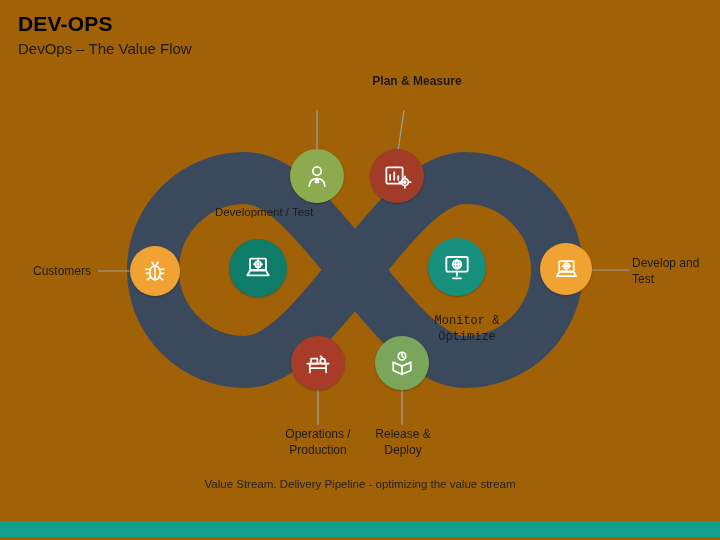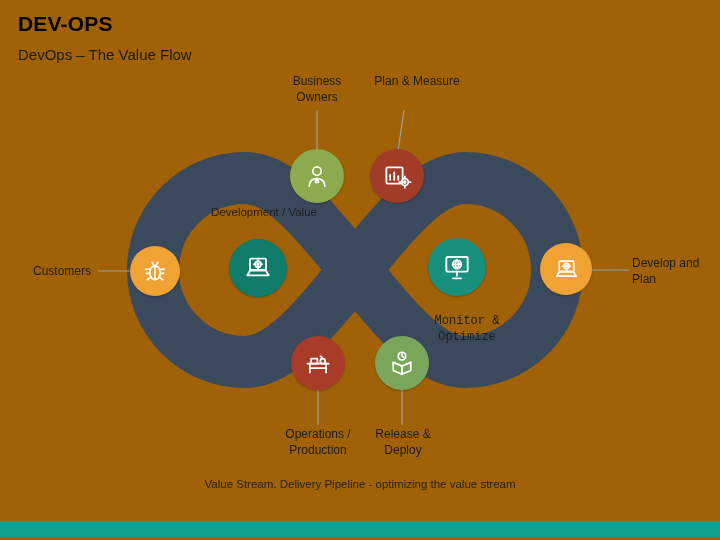--- a/index.html
+++ b/index.html
@@ -10,21 +10,21 @@
     overflow:hidden;
     font-family:"Liberation Sans", sans-serif;
     margin:0 auto;
   }
   .title{
     position:absolute;left:18px;top:12px;
     font-size:21px;font-weight:bold;color:#000;
     letter-spacing:0.2px;
   }
   .subtitle{
-    position:absolute;left:18px;top:46px;
+    position:absolute;left:18px;top:40px;
     font-size:15px;color:#1a1a1a;font-weight:normal;
   }
   .diagram-svg{position:absolute;left:0;top:0;width:720px;height:540px;}
   .loop-path{fill:none;stroke-width:52px;}
   .connector{stroke-width:1.2px;}
   .node{
     position:absolute;border-radius:50%;
     display:flex;align-items:center;justify-content:center;
     box-shadow:0 1px 2px rgba(0,0,0,0.25);
   }
@@ -41,21 +41,21 @@
   .n-customers   {left:130px;top:246px;width:50px;height:50px;}
   .n-bizowners   {left:290px;top:149px;width:54px;height:54px;}
   .n-planmeasure {left:370px;top:149px;width:54px;height:54px;}
   .n-devtest     {left:229px;top:239px;width:58px;height:58px;}
   .n-monitor     {left:428px;top:238px;width:58px;height:58px;}
   .n-developtest {left:540px;top:243px;width:52px;height:52px;}
   .n-operations  {left:291px;top:336px;width:54px;height:54px;}
   .n-release     {left:375px;top:336px;width:54px;height:54px;}
   
   .l-bizowners   {left:272px;top:74px;width:90px;}
-  .l-planmeasure {left:372px;top:74px;width:90px;}
+  .l-planmeasure {left:372px;top:74px;width:90px;font-weight:bold;}
   .l-devtest     {left:189px;top:205px;width:150px;font-size:11.5px;}
   .l-customers   {left:26px;top:264px;width:72px;text-align:center;}
   .l-developtest {left:632px;top:256px;width:68px;text-align:left;}
   .l-monitor     {left:421px;top:314px;width:92px;font-family:Liberation Mono, monospace;}
   .l-operations  {left:261px;top:427px;width:114px;text-align:center;}
   .l-release     {left:358px;top:427px;width:90px;}
   .caption{
     position:absolute;left:0;top:478px;width:720px;
     text-align:center;font-size:11.5px;color:#222;
   }
@@ -91,21 +91,20 @@
   </div>
   <div class="label l-customers">Customers</div>
 
   <div class="node n-bizowners" style="background-color: rgb(140, 170, 78);">
     <svg class="icon" width="30" height="30" viewBox="0 0 24 24">
       <circle cx="12" cy="8" r="3.4"></circle>
       <path d="M5.8 20 C5.8 16 8.6 14 12 14 C15.4 14 18.2 16 18.2 20"></path>
       <path d="M12 14 l-1.3 3 h2.6 z"></path>
     </svg>
   </div>
-  <div class="label l-bizowners">Business Owners</div>
 
   <div class="node n-planmeasure" style="background-color: rgb(162, 59, 40);">
     <svg class="icon" width="30" height="30" viewBox="0 0 24 24">
       <rect x="3.5" y="5" width="13" height="13" rx="1"></rect>
       <path d="M6.5 15 V11 M9.8 15 V9 M13 15 V12"></path>
       <circle cx="18.3" cy="16.8" r="2.8"></circle>
       <circle cx="18.3" cy="16.8" r="0.8"></circle>
       <path d="M18.3 13.4 v-1.2 M18.3 21.4 v-1.2 M14.9 16.8 h-1.2 M22.9 16.8 h-1.2"></path>
     </svg>
   </div>
@@ -113,21 +112,21 @@
 
   <div class="node n-devtest" style="background-color: rgb(14, 124, 105);">
     <svg class="icon" width="32" height="32" viewBox="0 0 24 24">
       <rect x="6" y="5" width="12" height="8.5" rx="0.8"></rect>
       <path d="M4 17.5 H20 L18 14 H6 Z"></path>
       <circle cx="12" cy="9.2" r="2.2"></circle>
       <circle cx="12" cy="9.2" r="0.6"></circle>
       <path d="M12 6.2 v1 M12 11.2 v1 M9 9.2 h1 M14 9.2 h1"></path>
     </svg>
   </div>
-  <div class="label l-devtest">Development / Value</div>
+  <div class="label l-devtest">Development / Test</div>
 
   <div class="node n-monitor" style="background-color: rgb(23, 145, 126);">
     <svg class="icon" width="32" height="32" viewBox="0 0 24 24">
       <rect x="4" y="4.5" width="16" height="11" rx="1"></rect>
       <path d="M12 15.5 V18.5 M9 20.5 H15"></path>
       <circle cx="12" cy="10" r="3.2"></circle>
       <path d="M8.8 10 H15.2"></path>
       <path d="M12 6.8 C13.8 8.6 13.8 11.4 12 13.2 M12 6.8 C10.2 8.6 10.2 11.4 12 13.2"></path>
     </svg>
   </div>
@@ -135,21 +134,21 @@
 
   <div class="node n-developtest" style="background-color: rgb(240, 162, 50);">
     <svg class="icon" width="29" height="29" viewBox="0 0 24 24">
       <rect x="6" y="5" width="12" height="8.5" rx="0.8"></rect>
       <path d="M4 17.5 H20 L18 14 H6 Z"></path>
       <circle cx="12" cy="9.2" r="2.2"></circle>
       <circle cx="12" cy="9.2" r="0.6"></circle>
       <path d="M12 6.2 v1 M12 11.2 v1 M9 9.2 h1 M14 9.2 h1"></path>
     </svg>
   </div>
-  <div class="label l-developtest">Develop and Plan</div>
+  <div class="label l-developtest">Develop and Test</div>
 
   <div class="node n-operations" style="background-color: rgb(168, 60, 40);">
     <svg class="icon" width="30" height="30" viewBox="0 0 24 24">
       <path d="M3.5 12.5 H20.5"></path>
       <path d="M5.5 12.5 V19.5 M18.5 12.5 V19.5 M5.5 16 H18.5"></path>
       <rect x="6.5" y="8.5" width="5" height="4"></rect>
       <circle cx="15.8" cy="10.5" r="2"></circle>
       <path d="M14 6.5 l1.2 1.2"></path>
     </svg>
   </div>

